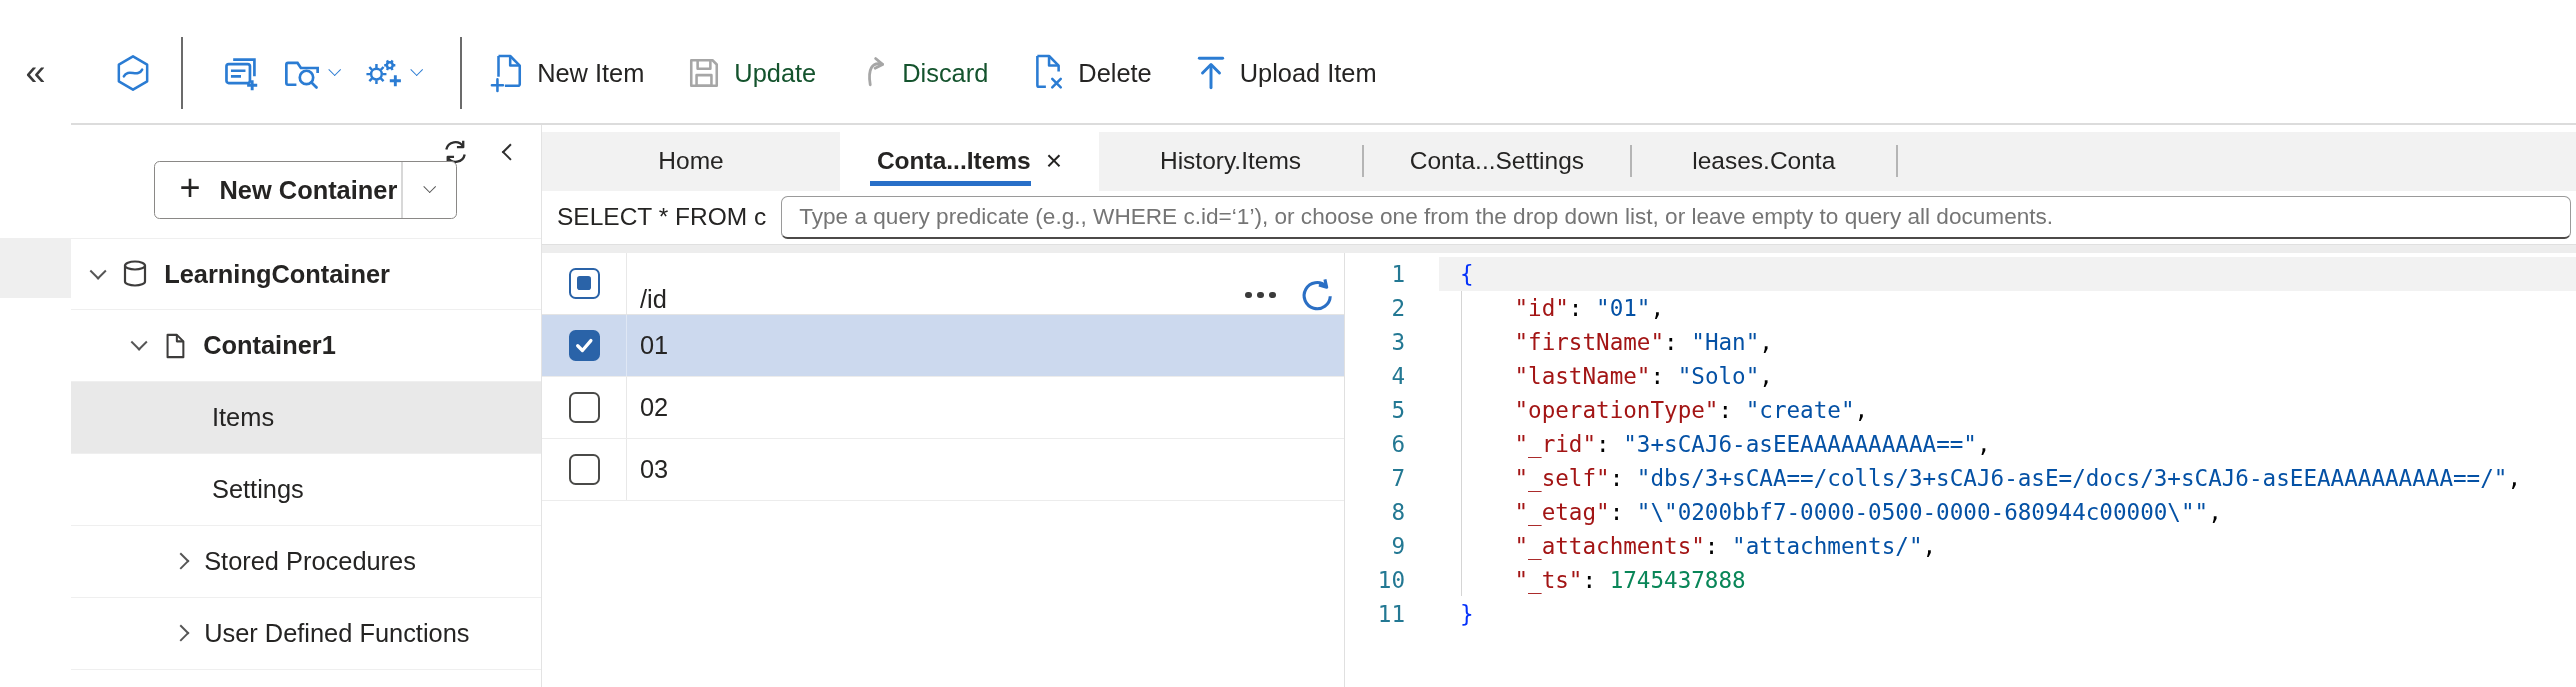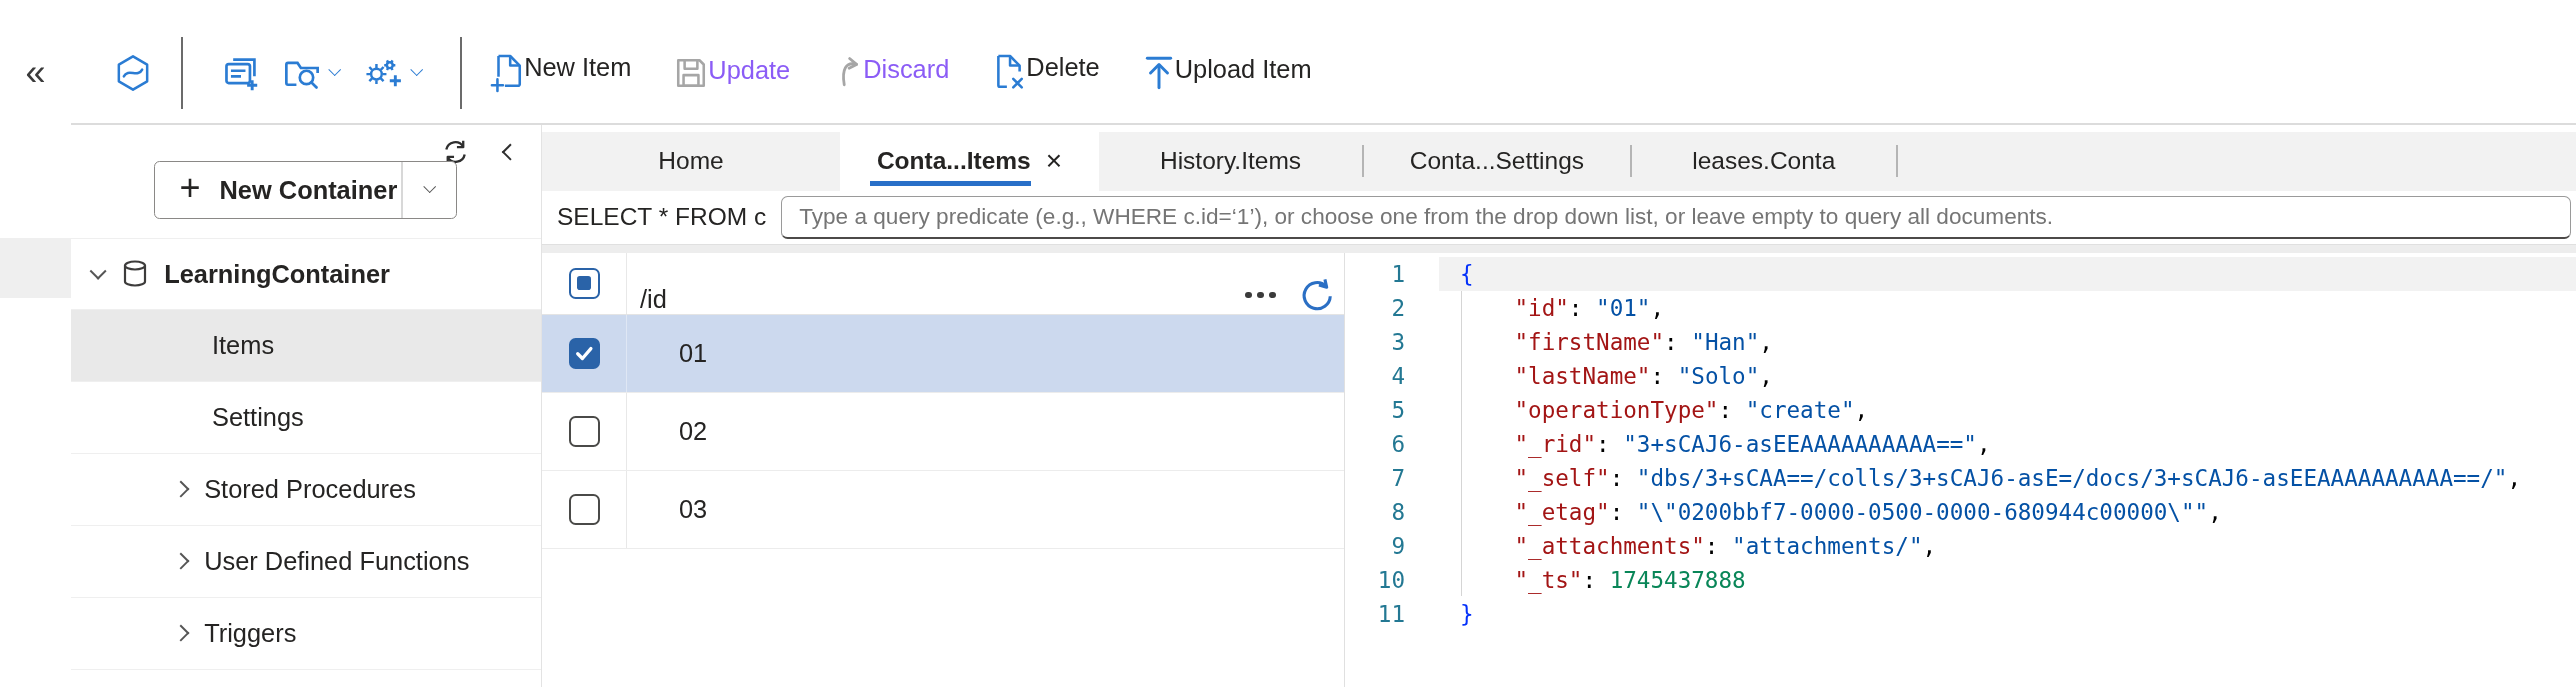--- a/index.html
+++ b/index.html
@@ -18,22 +18,22 @@
   .chev.small { width: 9.4px; height: 9.4px; border-width: 1.9px; }
   .chev.blue  { border-color: #2b7cd3; }
 
   
   .toolbar { height: 125px; display: flex; align-items: center; padding-top: 21px; position: relative; }
   .toolbar::after { content:""; position:absolute; left:71px; right:0; bottom:0; height:1.9px; background:#dcdcdc; }
   .rail-collapse { width: 71px; text-align: center; font-size: 36px; color: #3b3b3b; cursor: pointer; flex:none; }
   .cosmos-btn { margin-left: 42px; flex:none; display:flex; }
   .tb-divider { width: 1.9px; height: 72px; background: #6b6b6b; margin: 0 28px; flex:none; }
   .tb-iconbtn { display:flex; align-items:center; gap:9.4px; margin: 0 11.3px; flex:none; }
-  .tbtn { display: flex; font-size: 25.4px; margin-right: 43px; white-space: nowrap; flex:none; }
-  .tbtn.disabled { color: #8b5cf6; }
+  .tbtn { display: flex; align-items: center; gap: 13px; font-size: 25.4px; margin-right: 43px; white-space: nowrap; flex:none; }
+  .tbtn.disabled { color: #14532d; }
 
   
   .body-row { display: flex; height: 562px; }
   .left-rail { width: 71px; position: relative; flex: none; }
   .rail-highlight { position: absolute; top: 113px; left: 0; right: 0; height: 60px; background: #efefef; }
 
   
   .sidebar { width: 471px; flex: none; border-right: 1.9px solid #e3e3e3; position: relative; display:flex; flex-direction:column; }
   .sidebar-top { height: 113px; position: relative; flex:none; }
   .sidebar-top-icons { position: absolute; top: 13px; right: 24.5px; display: flex; align-items: center; gap: 34px; }
@@ -79,21 +79,21 @@
   .content { flex: 1; display: flex; min-height: 0; }
 
   
   .items-list { width: 803px; flex: none; border-right: 1.9px solid #e0e0e0; display: flex; flex-direction: column; font-size: 25.4px; }
   .list-header { height: 62px; display: flex; align-items: flex-end; border-bottom: 1.9px solid #e4e4e4; flex:none; }
   .cb-col { width: 85px; height: 100%; display: flex; align-items: center; justify-content: center; border-right: 1.9px solid #e8e8e8; flex:none; }
   .id-col { flex: 1; padding-left: 13px; }
   .header-actions { display: flex; align-items: center; gap: 15px; padding-right: 9.4px; }
   .dots { display: flex; gap: 5.6px; align-items: center; cursor: pointer; padding: 5.6px; }
   .dot { width: 6.6px; height: 6.6px; border-radius: 50%; background: #3b3b3b; }
-  .list-row { height: 78px; display: flex; align-items: center; border-bottom: 1.9px solid #ececec; cursor: pointer; background:#fff; flex:none;gap:39px; }
+  .list-row { height: 62px; display: flex; align-items: center; border-bottom: 1.9px solid #ececec; cursor: pointer; background:#fff; flex:none; }
   .list-row.selected { background: #ccd9ee; }
   .list-row.selected .cb-col { border-right-color: #dfe7f4; }
   .cb { width: 31px; height: 31px; border-radius: 6.6px; flex: none; cursor: pointer;
        display: flex; align-items: center; justify-content: center; background: #fff; border: 2.4px solid #4a4a48; }
   .cb.indet { border-color: #2a63a8; }
   .cb.indet .inner { width: 14px; height: 14px; border-radius: 2.8px; background: #2a63a8; }
   .cb.checked { background: #2a63a8; border-color: #2a63a8; }
 
   
   .editor { flex: 1; position: relative; padding-top: 3.8px; min-width: 0;
@@ -253,20 +253,30 @@
         <span class="chev down"></span>
         <span class="icon">
           <svg width="28" height="30" viewBox="0 0 28 30" fill="none" stroke="#3d3c3b" stroke-width="2.2">
             <ellipse cx="14" cy="6.5" rx="10" ry="4"></ellipse>
             <path d="M4 6.5 V22.5 c0 2.2 4.5 4 10 4 s10 -1.8 10 -4 V6.5"></path>
           </svg>
         </span>
         <span class="tree-label bold">LearningContainer</span>
       </div>
 
+      <div class="tree-row ind-cont">
+        <span class="chev down"></span>
+        <span class="icon">
+          <svg width="26" height="28" viewBox="0 0 28 30" fill="none" stroke="#3d3c3b" stroke-width="2.2" stroke-linejoin="round">
+            <path d="M6 3 H16 L23 10 V27 H6 Z"></path>
+            <path d="M16 3 V10 H23"></path>
+          </svg>
+        </span>
+        <span class="tree-label bold">Container1</span>
+      </div>
 
       <div class="tree-row selected ind-leaf">
         <span class="tree-label">Items</span>
       </div>
 
       <div class="tree-row ind-leaf">
         <span class="tree-label">Settings</span>
       </div>
 
       <div class="tree-row ind-group">

